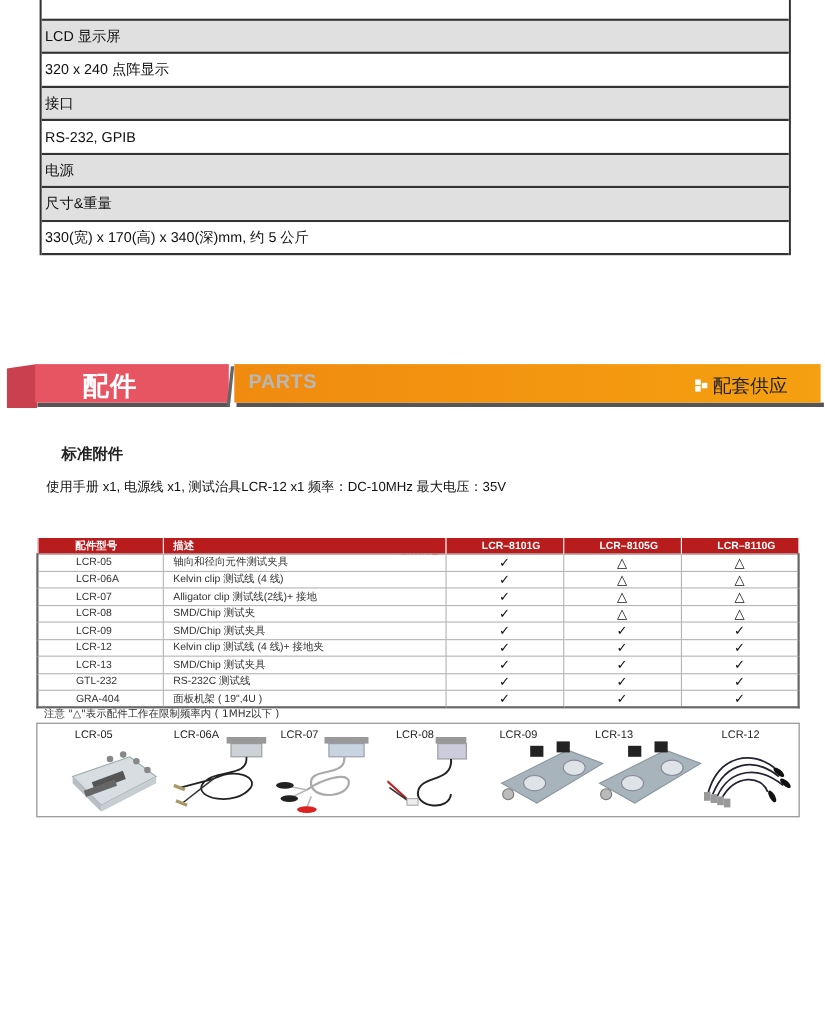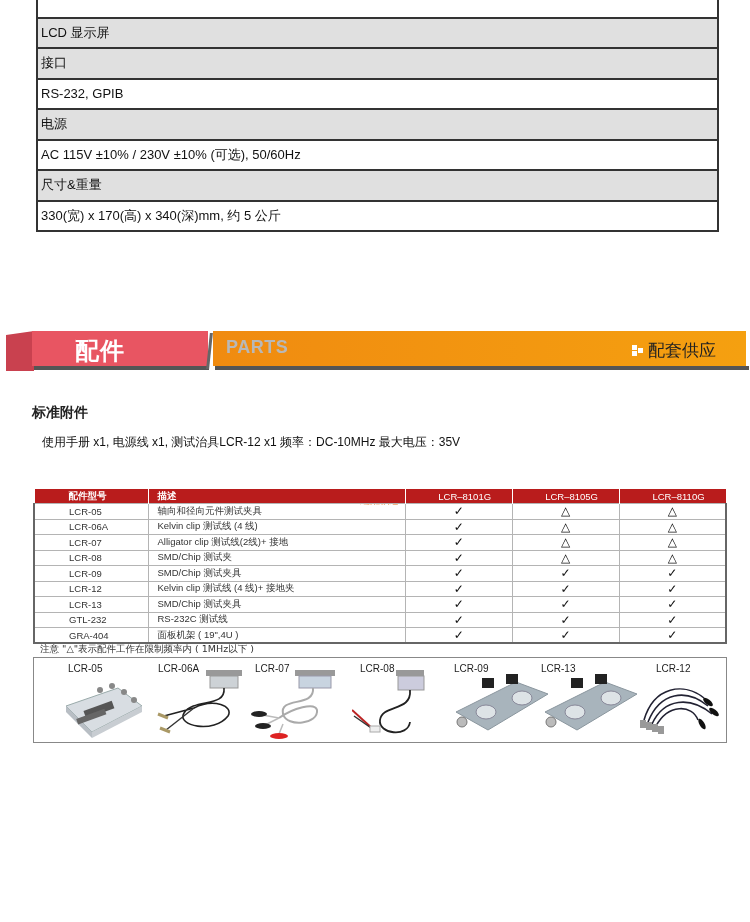--- a/index.html
+++ b/index.html
@@ -20,30 +20,30 @@
   .banner-red-title { position: absolute; left: 58px; top: 5px; color: #fff; font-size: 24px; font-weight: bold; letter-spacing: 1px; margin-left: 17px; }
   .banner-orange { position: absolute; left: 213px; top: 1px; width: 533px; height: 35px; background: linear-gradient(90deg, #f08b10 0%, #f5a010 100%); }
   .banner-orange-shadow { position: absolute; left: 215px; top: 36px; width: 534px; height: 4px; background: #555; }
   .banner-sep { position: absolute; left: 208px; top: 3px; width: 3px; height: 36px; background: #666; transform: skewX(-6deg); }
   .banner-en { position: absolute; left: 226px; top: 7px; color: #b8b8b8; font-family: "Liberation Sans", sans-serif; font-size: 18px; font-weight: bold; letter-spacing: 0.5px; }
   .banner-right { position: absolute; right: 34px; top: 9px; display: flex; align-items: center; gap: 4px; font-size: 17px; color: #222; }
   .bullet-icon { width: 12px; height: 12px; position: relative; }
   .bullet-icon span { position: absolute; width: 5px; height: 5px; background: #fff; }
 
   
-  .std-title { position: absolute; left: 32px; top: 404px; font-size: 14px; font-weight: bold; color: #222; }
+  .std-title { position: absolute; left: 56px; top: 404px; font-size: 14px; font-weight: bold; color: #222; }
   .std-line { position: absolute; left: 42px; top: 434px; font-size: 12px; color: #111; font-family: "Liberation Sans", sans-serif; }
 
   
   .opt-caption { position: absolute; left: 30px; width: 700px; top: 473px; text-align: center; color: #e8741a; font-size: 10px; font-weight: bold; margin-top: 20px; }
   .opt-table { position: absolute; left: 33px; top: 488px; width: 694px; border-collapse: collapse; font-family: "Liberation Sans", sans-serif; font-size: 9.5px; }
   .opt-table th { background: #b91c1c; color: #fff; font-weight: bold; height: 15px; border: 1px solid #fff; border-bottom: none; padding: 0; }
   .opt-table th.c-model { text-align: left; padding-left: 34px; width: 114px; }
   .opt-table th.c-desc { text-align: left; padding-left: 8px; width: 254px; }
-  .opt-table th.c-m { text-align: center; width: 106px; font-weight: normal; padding-left: 12px; }
+  .opt-table th.c-m { text-align: center; width: 106px; font-weight: bold; padding-left: 12px; }
   .opt-table td { height: 15.5px; border: 1px solid #b4b4b4; padding: 0; color: #333; }
   .opt-table td.model { padding-left: 34px; }
   .opt-table td.desc { padding-left: 8px; }
   .opt-table td.mark { text-align: center; font-size: 12px; color: #111; }
   .opt-table tr td:first-child { border-left: 2px solid #666; }
   .opt-table tr td:last-child { border-right: 2px solid #666; }
   .opt-table tr:last-child td { border-bottom: 2px solid #666; }
   .opt-note { position: absolute; left: 40px; top: 643px; font-size: 9.5px; color: #333; }
 
   
@@ -55,31 +55,31 @@
 </head>
 <body>
 
 <div class="spec-table">
   <div class="spec-row val" style="color:#888;font-size:11px;">
       <span></span>
     </div>
   <div class="spec-row head">
       <span>LCD 显示屏</span>
     </div>
+  <div class="spec-row val">
+      <span>320 x 240  点阵显示</span>
+    </div>
   <div class="spec-row head">
       <span>接口</span>
     </div>
   <div class="spec-row val">
       <span>RS-232, GPIB</span>
     </div>
   <div class="spec-row head">
       <span>电源</span>
-    </div>
-  <div class="spec-row val">
-      <span>AC 115V ±10% / 230V ±10% (可选), 50/60Hz</span>
     </div>
   <div class="spec-row head">
       <span>尺寸&amp;重量</span>
     </div>
   <div class="spec-row val">
       <span>330(宽) x 170(高) x 340(深)mm, 约 5 公斤</span>
     </div>
 </div>
 
 <div class="banner">

